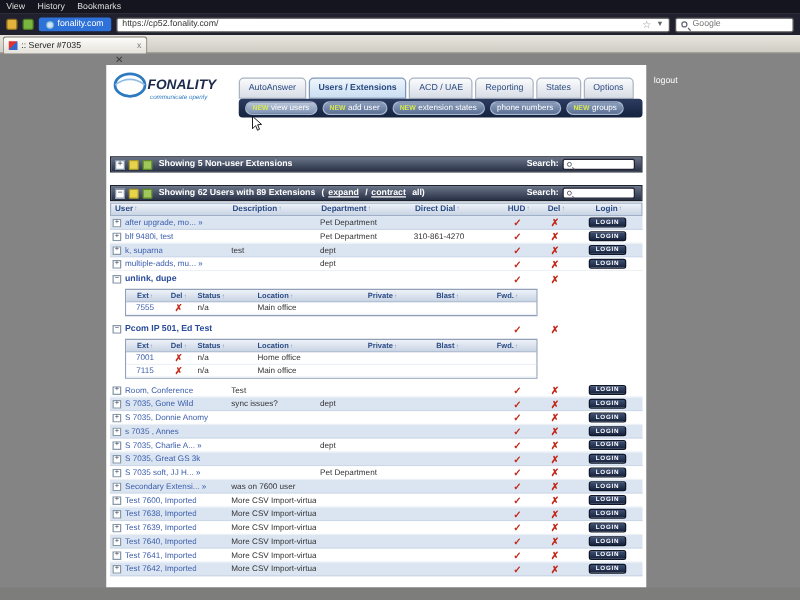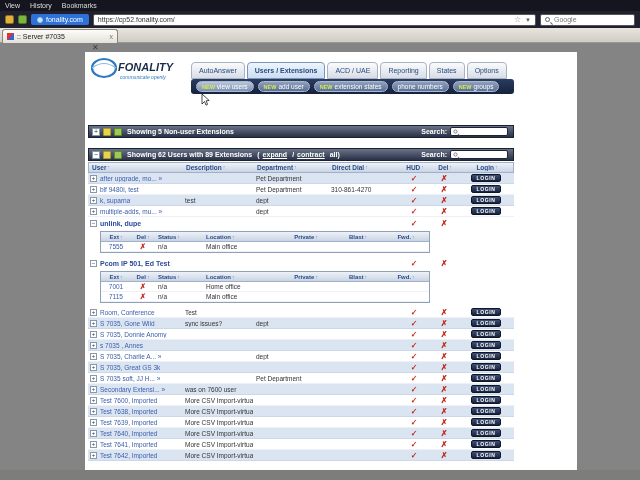--- a/index.html
+++ b/index.html
@@ -24,21 +24,21 @@
   .mag::after{content:"";position:absolute;width:3px;height:1px;background:#667;transform:rotate(45deg);left:4px;top:5px}
   .tabstrip{position:absolute;left:0;top:28px;width:640px;height:15px;background:linear-gradient(#e8e5de,#cfccc4);border-bottom:1px solid #9a978f}
   .tab{position:absolute;left:2px;top:1px;width:116px;height:14px;background:linear-gradient(#fdfcf9,#e4e1da);border:1px solid #8a877f;border-bottom:none;border-radius:3px 3px 0 0;display:flex;align-items:center;gap:3px;padding:0 4px;font-size:7px;color:#222}
   .favicon{width:7px;height:7px;background:linear-gradient(135deg,#d33 50%,#36c 50%);flex:0 0 auto}
   .tab .tx{color:#777;font-size:7px;margin-left:auto}
 
   
   .content{position:absolute;left:0;top:43px;width:640px;height:437px;background:#848484}
   .close-x{position:absolute;left:92px;top:0px;color:#3c3c3c;font-size:8px}
   .logout{position:absolute;left:523px;top:18px;color:#fff;font-size:7px;cursor:pointer}
-  .page{position:absolute;left:85px;top:9px;width:492px;height:418px;background:#fff;overflow:hidden}
+  .page{position:absolute;left:85px;top:9px;width:432px;height:418px;background:#fff;overflow:hidden}
   .bottom-strip{position:absolute;left:0;top:470px;width:640px;height:10px;background:#7d7d7b}
 
   
   .logo{position:absolute;left:4px;top:2px}
   .ptabs{position:absolute;left:106px;top:10px;display:flex;gap:2px;align-items:flex-end}
   .ptab{height:17px;padding:0 7px;font-size:7px;color:#2a4a80;background:linear-gradient(#fafbfc,#d8dde6);border:1px solid #a8b2c2;border-radius:4px 4px 0 0;display:flex;align-items:center;white-space:nowrap;cursor:pointer}
   .ptab.active{background:linear-gradient(#eef5fc,#cadef2);border-color:#7d96b8;font-weight:bold}
 
   
   .subnav{position:absolute;left:106px;top:27px;width:323px;height:15px;background:linear-gradient(#2c3c60,#14223e);border-radius:3px;display:flex;align-items:center;gap:4px;padding:0 5px}

